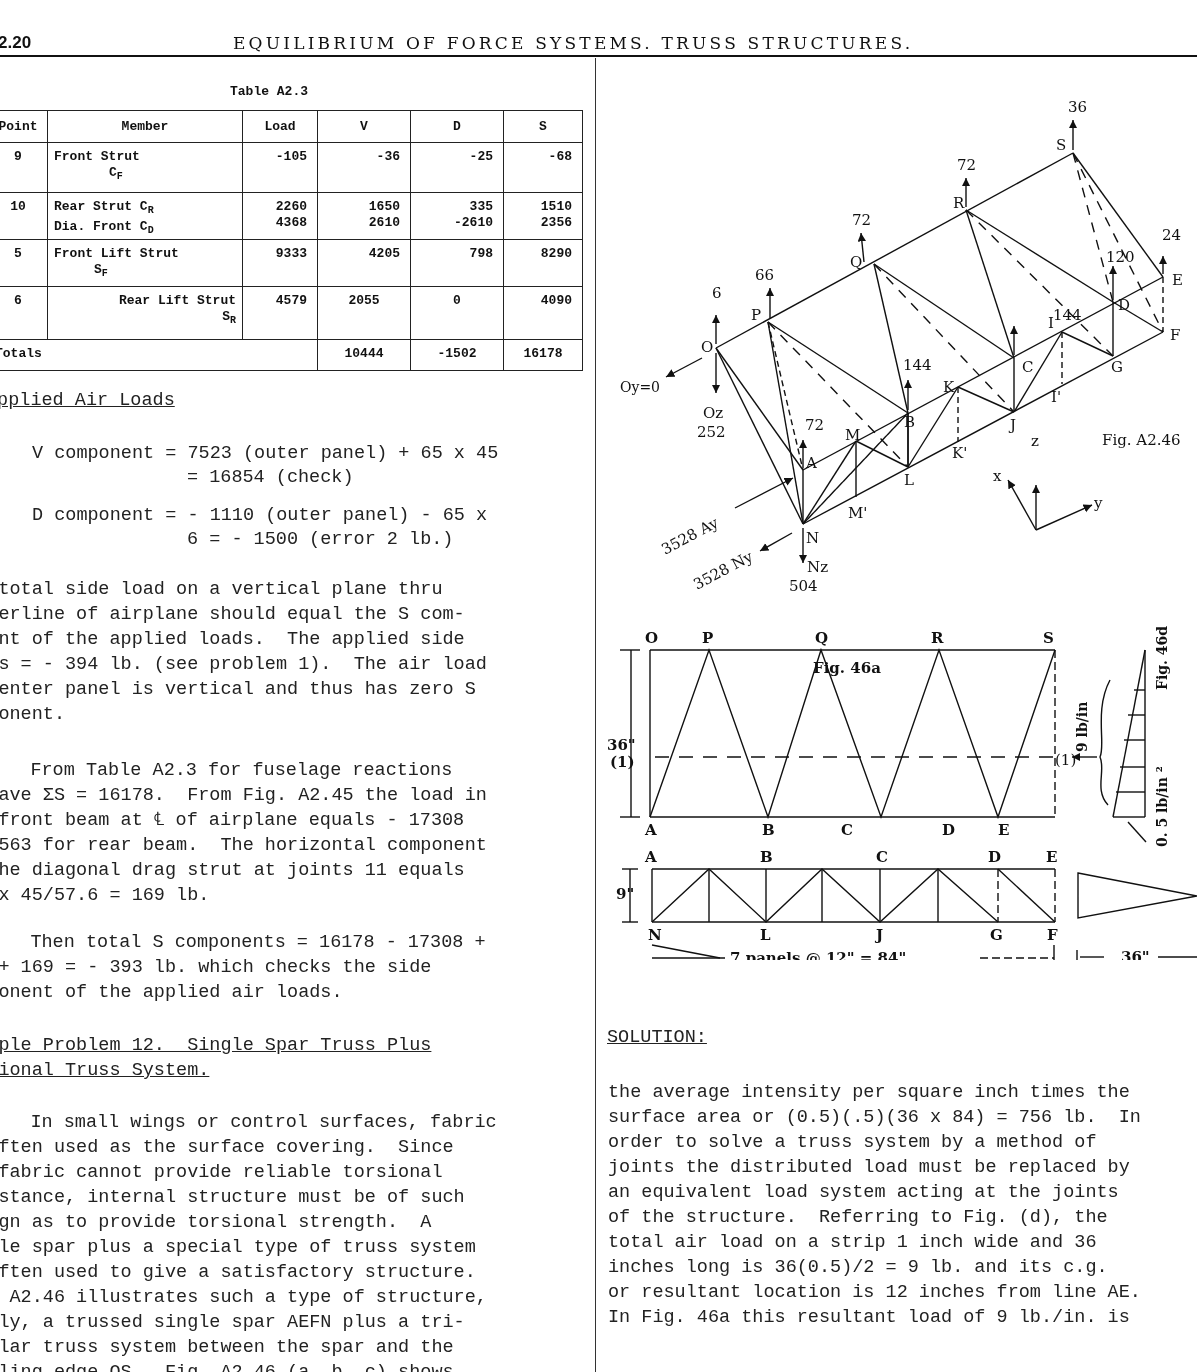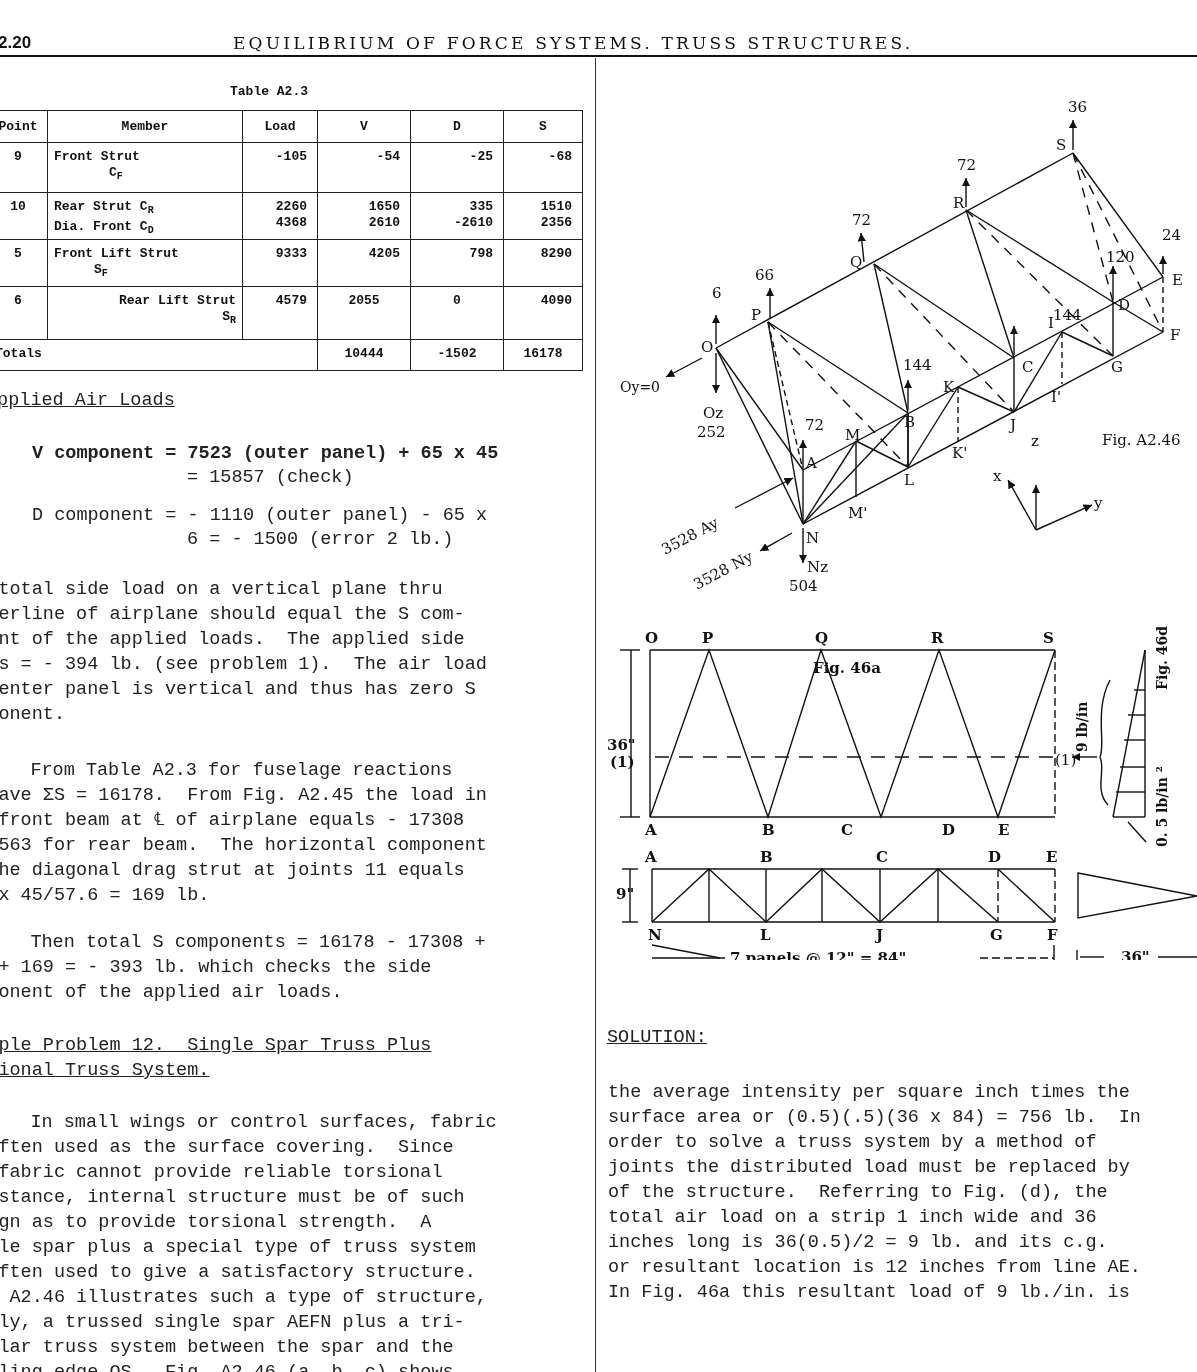--- a/index.html
+++ b/index.html
@@ -41,21 +41,21 @@
     <th style="width:80px">D</th>
     <th style="width:66px">S</th>
   </tr>
   <tr class="r1">
     <td class="ctr">9</td>
     <td>
           <div>Front Strut</div>
           <div style="padding-left:55px"><span>C</span><sub class="s">F</sub></div>
         </td>
     <td class="num">-105</td>
-    <td class="num">-54</td>
+    <td class="num">-36</td>
     <td class="num">-25</td>
     <td class="num">-68</td>
   </tr>
   <tr class="r2">
     <td class="ctr">10</td>
     <td>
           <div><span>Rear Strut C</span><sub class="s">R</sub></div>
           <div><span>Dia. Front C</span><sub class="s">D</sub></div>
         </td>
     <td class="num" style="white-space:pre">2260
@@ -92,22 +92,22 @@
   <tr class="r5">
     <td colspan="3" style="border-right:1.5px solid #222">Totals</td>
     <td class="ctr">10444</td>
     <td class="ctr">-1502</td>
     <td class="ctr">16178</td>
   </tr>
 </tbody>
   </table>
 
 <div class="abs mono u" style="left:-14px; top:388px;">Applied Air Loads</div>
-<div class="abs mono" style="left:32px; top:441px;font-weight:bold;">V component = 7523 (outer panel) + 65 x 45</div>
-<div class="abs mono" style="left:187px; top:465px;">= 15857 (check)</div>
+<div class="abs mono" style="left:32px; top:441px;">V component = 7523 (outer panel) + 65 x 45</div>
+<div class="abs mono" style="left:187px; top:465px;">= 16854 (check)</div>
 <div class="abs mono" style="left:32px; top:503px;">D component = - 1110 (outer panel) - 65 x</div>
 <div class="abs mono" style="left:187px; top:527px;">6 = - 1500 (error 2 lb.)</div>
 
 <div class="abs" style="left:-46px; top:577px;">
   <div class="mono">The total side load on a vertical plane thru</div>
   <div class="mono">centerline of airplane should equal the S com-</div>
   <div class="mono">ponent of the applied loads.  The applied side</div>
   <div class="mono">loads = - 394 lb. (see problem 1).  The air load</div>
   <div class="mono">on center panel is vertical and thus has zero S</div>
   <div class="mono">component.</div>
@@ -355,18 +355,19 @@
     <text x="0" y="0" transform="translate(1167,847) rotate(-90)">0. 5 lb/in ²</text>
   </g>
 </svg>
 
 <div class="abs mono u" style="left:607px; top:1025px;">SOLUTION:</div>
 <div class="abs" style="left:608px; top:1080px;">
   <div class="mono">the average intensity per square inch times the</div>
   <div class="mono">surface area or (0.5)(.5)(36 x 84) = 756 lb.  In</div>
   <div class="mono">order to solve a truss system by a method of</div>
   <div class="mono">joints the distributed load must be replaced by</div>
+  <div class="mono">an equivalent load system acting at the joints</div>
   <div class="mono">of the structure.  Referring to Fig. (d), the</div>
   <div class="mono">total air load on a strip 1 inch wide and 36</div>
   <div class="mono">inches long is 36(0.5)/2 = 9 lb. and its c.g.</div>
   <div class="mono">or resultant location is 12 inches from line AE.</div>
   <div class="mono">In Fig. 46a this resultant load of 9 lb./in. is</div>
 </div>
 
 </body></html>

